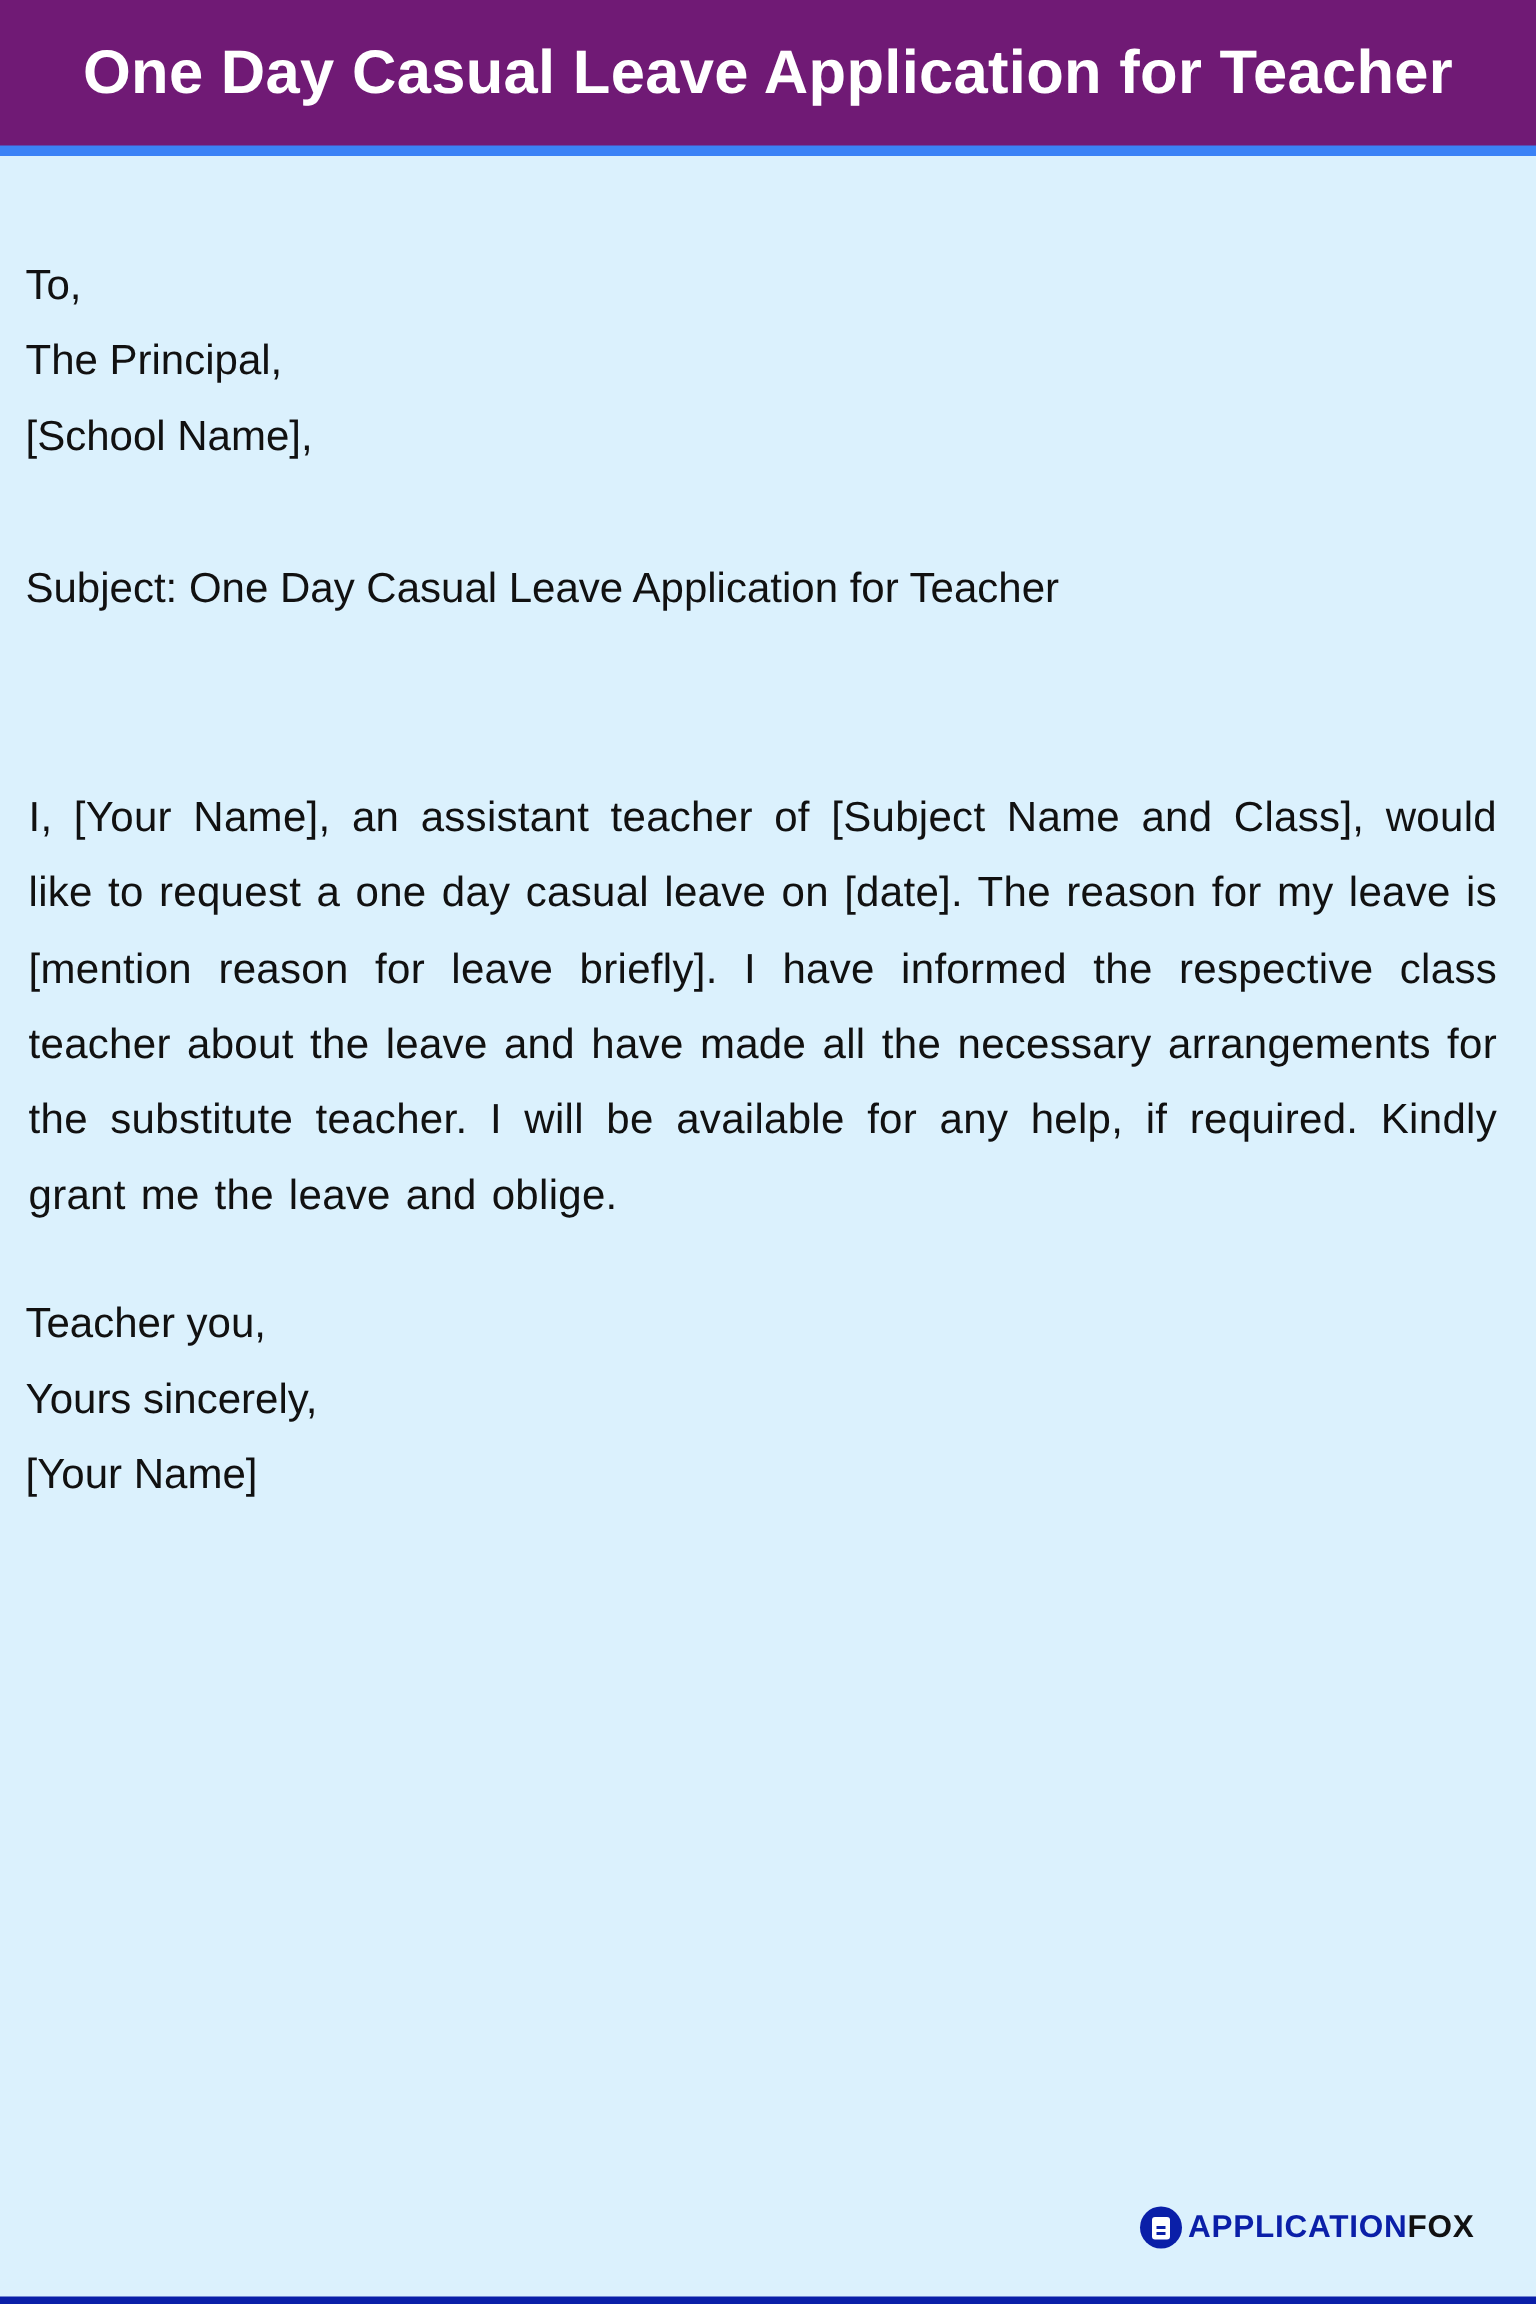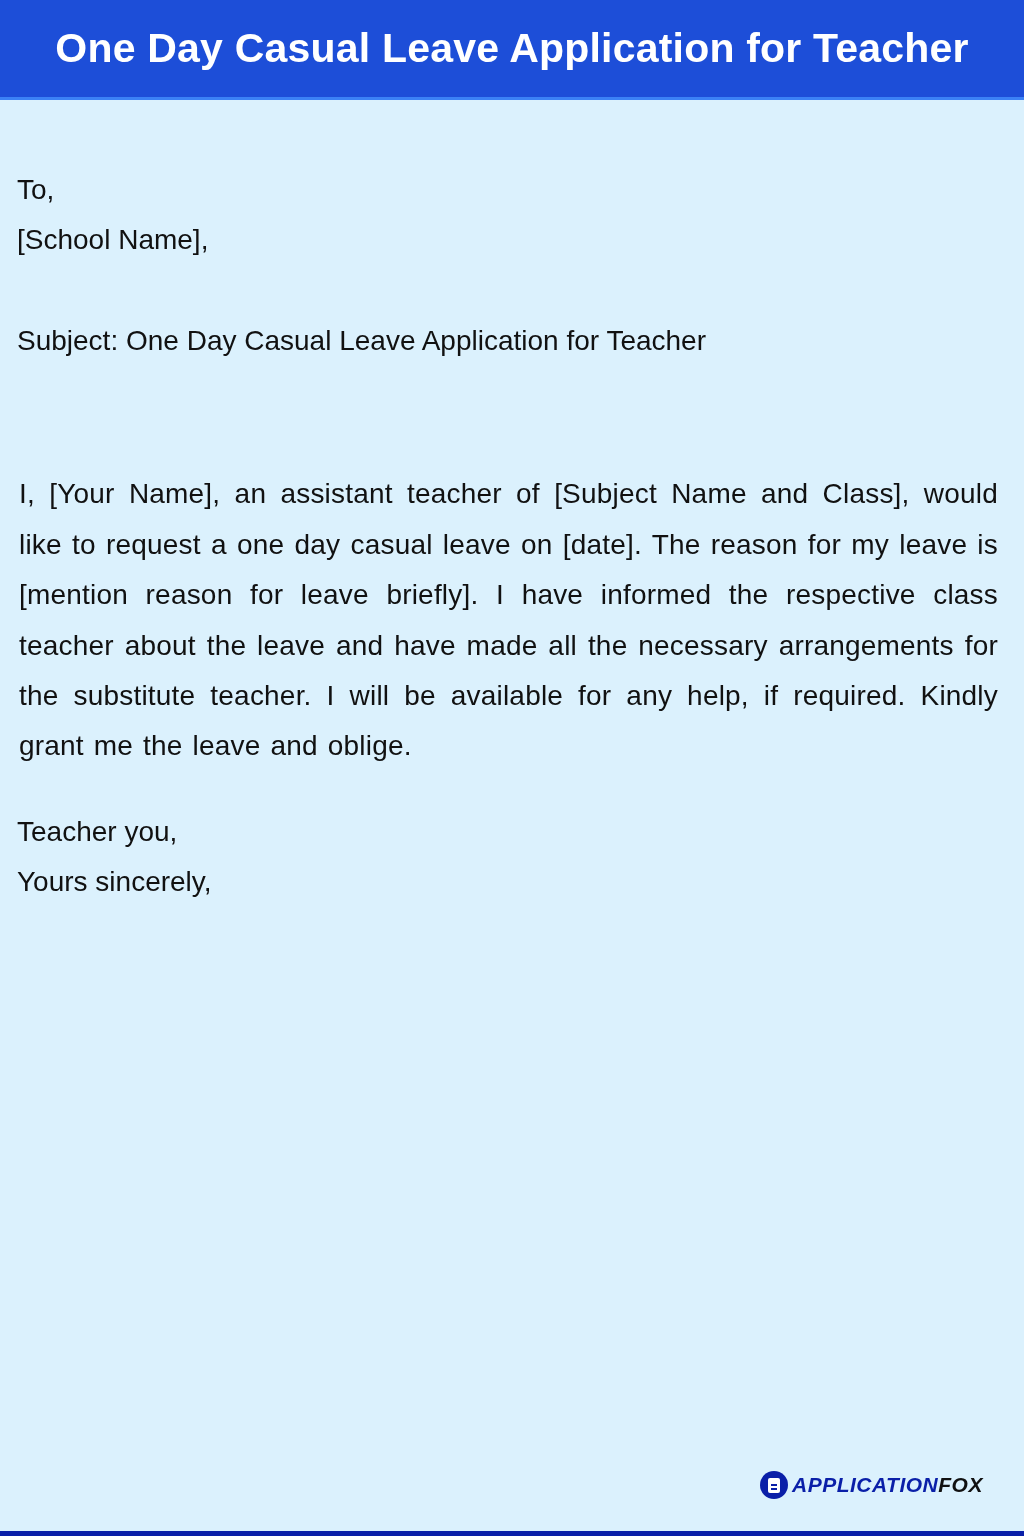--- a/index.html
+++ b/index.html
@@ -4,22 +4,22 @@
 <style>
   html, body { margin: 0; padding: 0; }
   body {
     width: 1024px; height: 1536px; position: relative; overflow: hidden;
     background: #dbf1fd;
     font-family: "DejaVu Sans", sans-serif;
     color: #111;
   }
   .header {
     position: absolute; left: 0; top: 0; width: 1024px; height: 97px;
-    background: #1d4ed8;
-    border-bottom: 3px solid #3b82f6;
+    background: #701a75;
+    border-bottom: 7px solid #3b82f6;
     display: flex; align-items: center; justify-content: center;
   }
   .header h1 {
     margin: 0; color: #fff; font-family: "Liberation Sans", sans-serif;
     font-weight: bold; font-size: 41px; letter-spacing: 0.2px;
   }
   .content {
     position: absolute; left: 17px; top: 165px; width: 983px;
     font-size: 28px; line-height: 50.4px;
     font-family: "Liberation Sans", sans-serif;
@@ -37,47 +37,49 @@
   }
   .logo-icon .doc {
     width: 12px; height: 15px; background: #fff; border-radius: 2px; position: relative;
   }
   .logo-icon .doc::before, .logo-icon .doc::after {
     content: ""; position: absolute; left: 3px; width: 6px; height: 2px; background: #0a1fa8;
   }
   .logo-icon .doc::before { top: 6px; }
   .logo-icon .doc::after { top: 10px; }
   .logo-text {
-    font-family: "Liberation Sans", sans-serif; font-weight: bold; font-style: italic;
+    font-family: "Liberation Sans", sans-serif; font-weight: bold; 
     font-size: 21px; letter-spacing: 0.5px;
   }
   .logo-text .a { color: #0a1fa8; }
   .logo-text .b { color: #111; }
   .bottom-bar {
     position: absolute; left: 0; bottom: 0; width: 1024px; height: 5px; background: #0a1fa8;
   }
 </style>
 </head>
 <body>
 
 <div class="header">
   <h1>One Day Casual Leave Application for Teacher</h1>
 </div>
 
 <div class="content">
   <span class="line">To,</span>
+  <span class="line">The Principal,</span>
   <span class="line">[School Name],</span>
   <div class="gap"></div>
   <span class="line">Subject: One Day Casual Leave Application for Teacher</span>
   <div class="gap"></div>
   <div class="gap"></div>
   <p class="para">I, [Your Name], an assistant teacher of [Subject Name and Class], would like to request a one day casual leave on [date]. The reason for my leave is [mention reason for leave briefly]. I have informed the respective class teacher about the leave and have made all the necessary arrangements for the substitute teacher. I will be available for any help, if required. Kindly grant me the leave and oblige.</p>
   <div class="gap" style="height:33px"></div>
   <span class="line">Teacher you,</span>
   <span class="line">Yours sincerely,</span>
+  <span class="line">[Your Name]</span>
 </div>
 
 <div class="logo">
   <div class="logo-icon">
       <div class="doc"></div>
     </div>
   <span class="logo-text"><span class="a">APPLICATION</span><span class="b">FOX</span></span>
 </div>
 
 <div class="bottom-bar"></div>

